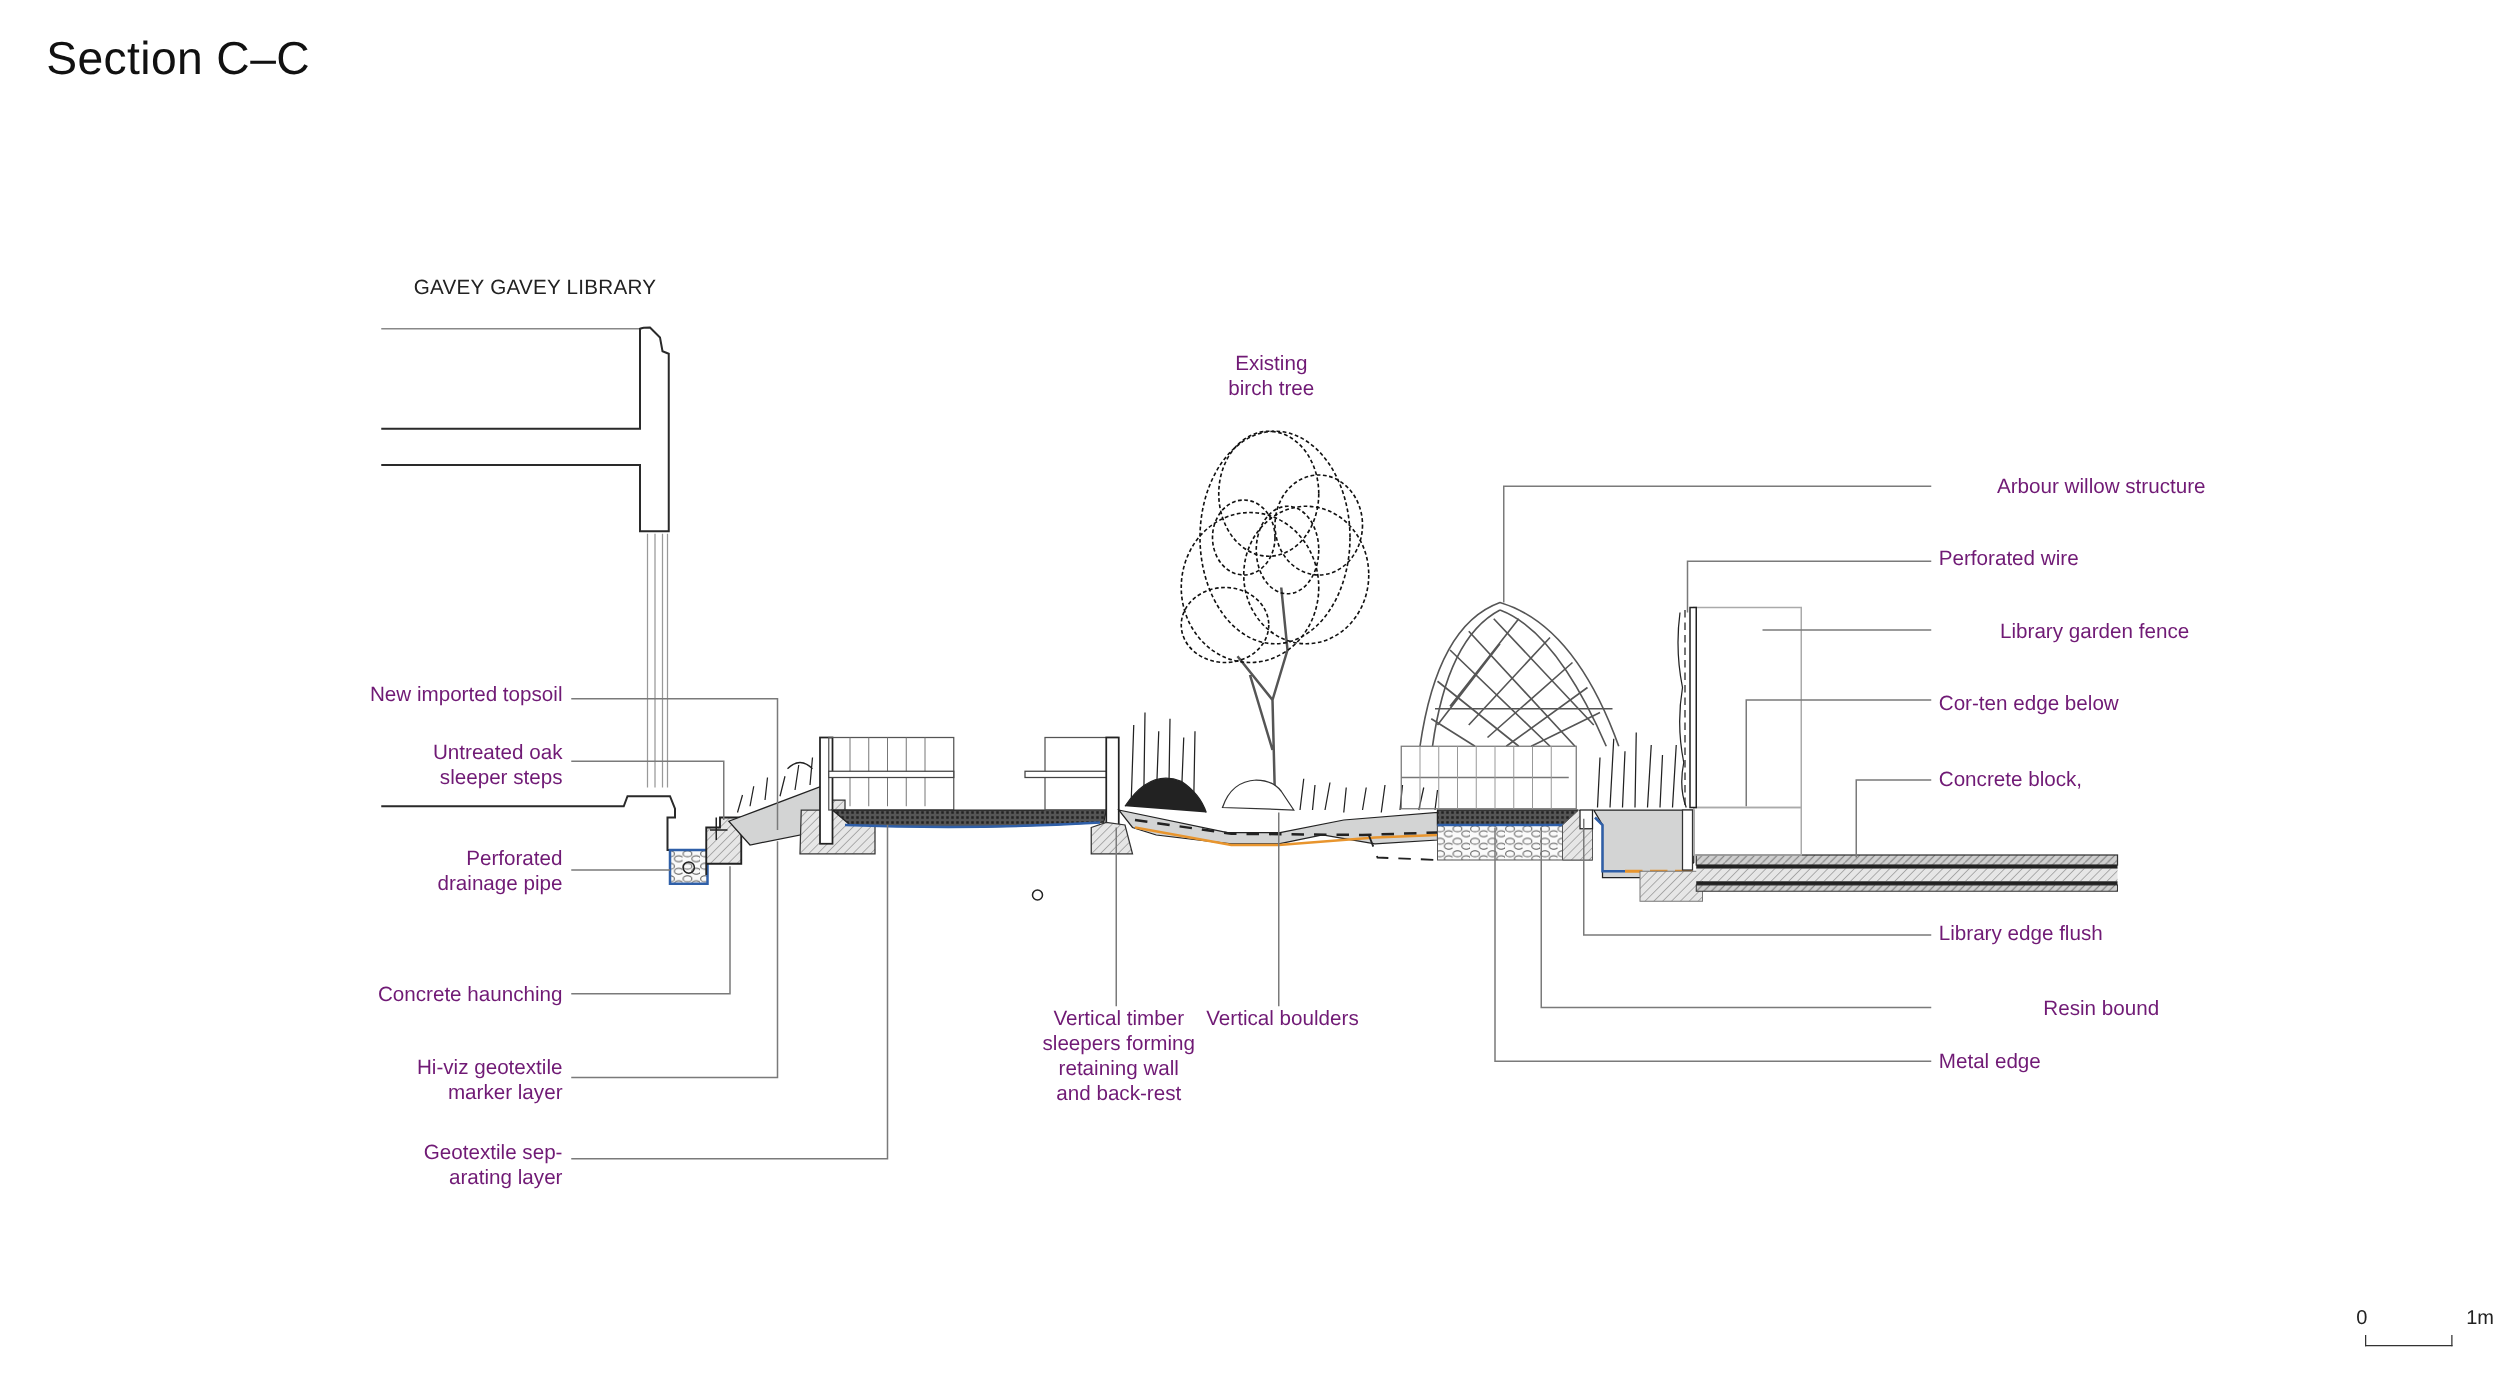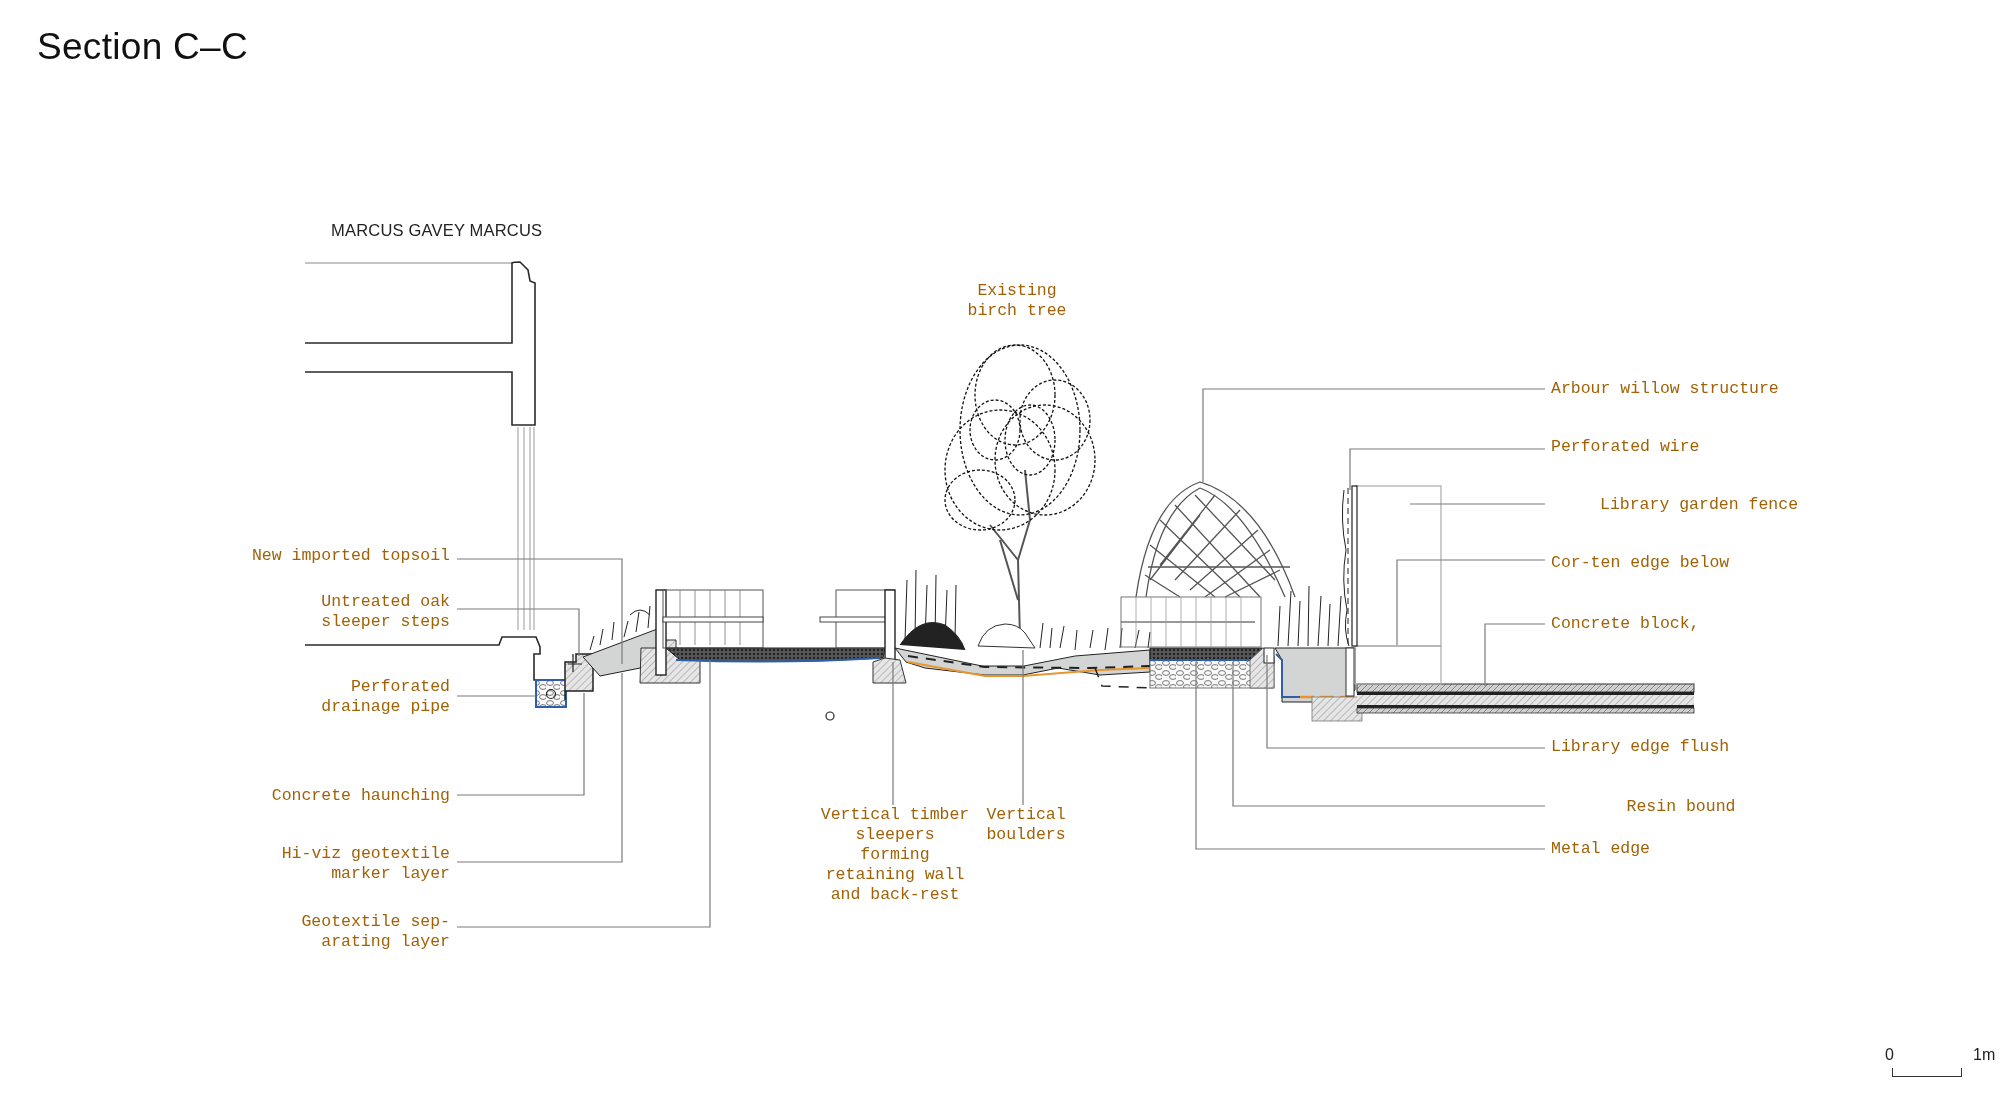--- a/index.html
+++ b/index.html
@@ -1,20 +1,20 @@
 <!DOCTYPE html>
 <html><head>
 <meta charset="utf-8">
 <style>
   html, body { margin: 0; padding: 0; background: #ffffff; }
   body { width: 2000px; height: 1111px; position: relative; overflow: hidden;
          font-family: "Liberation Sans", "DejaVu Sans", sans-serif; color: #1a1a1a; }
   .title { position: absolute; left: 37px; top: 26px; font-size: 37px; font-weight: 400; letter-spacing: 0.3px; color: #111; }
   .drawing { position: absolute; left: 0; top: 0; }
-  .lbl { position: absolute; font-size: 16.5px; line-height: 20px; color: #a16207; white-space: pre-line; font-family: Liberation Mono, monospace; }
+  .lbl { position: absolute; font-size: 16.5px; line-height: 20px; color: #701a75; white-space: pre-line; }
   .lbl.right { text-align: right; }
   .lbl.left { text-align: left; }
   .lbl.center { text-align: center; }
   .lib-title { position: absolute; left: 331px; top: 221px; font-size: 16.5px; letter-spacing: 0.2px; color: #222; }
   .scale { position: absolute; left: 1885px; top: 1046px; width: 80px; height: 40px; }
   .scale .zero { position: absolute; left: 0; top: 0; font-size: 16px; color: #222; }
   .scale .one { position: absolute; left: 66px; top: 0; font-size: 16px; color: #222; margin-left: 22px; }
   .scale .bar { position: absolute; left: 7px; top: 22px; width: 68px; height: 8px;
                 border-left: 1.5px solid #333; border-right: 1.5px solid #333; border-bottom: 1.5px solid #333; }
 </style>
@@ -185,42 +185,42 @@
     <polyline points="1545,560 1397,560 1397,645"></polyline>
     <polyline points="1545,624 1485,624 1485,686"></polyline>
     <polyline points="1545,748 1267,748 1267,655"></polyline>
     <polyline points="1545,806 1233,806 1233,662"></polyline>
     <polyline points="1545,849 1196,849 1196,662"></polyline>
   </g>
 
   <circle cx="830" cy="716" r="4" fill="#fff" stroke="#222" stroke-width="1.2"></circle>
 </svg>
 
-<div class="lib-title">MARCUS GAVEY MARCUS</div>
+<div class="lib-title">GAVEY GAVEY LIBRARY</div>
 <div class="lbl center" style="left:957px; top:281px; width:120px;">Existing
 birch tree</div>
 
 <div class="lbl right" style="left:230px; top:546px; width:220px;">New imported topsoil</div>
 <div class="lbl right" style="left:230px; top:592px; width:220px;">Untreated oak
 sleeper steps</div>
 <div class="lbl right" style="left:230px; top:677px; width:220px;">Perforated
 drainage pipe</div>
 <div class="lbl right" style="left:230px; top:786px; width:220px;">Concrete haunching</div>
 <div class="lbl right" style="left:230px; top:844px; width:220px;">Hi-viz geotextile
 marker layer</div>
 <div class="lbl right" style="left:230px; top:912px; width:220px;">Geotextile sep-
 arating layer</div>
 
 <div class="lbl center" style="left:818px; top:805px; width:154px;">Vertical timber
 sleepers forming
 retaining wall
 and back-rest</div>
 <div class="lbl center" style="left:956px; top:805px; width:140px;">Vertical boulders</div>
 
-<div class="lbl left" style="left:1551px; top:379px; width:260px;">Arbour willow structure</div>
+<div class="lbl left" style="left:1551px; top:379px; width:260px;text-align:center;">Arbour willow structure</div>
 <div class="lbl left" style="left:1551px; top:437px; width:260px;">Perforated wire</div>
 <div class="lbl left" style="left:1600px; top:495px; width:260px;">Library garden fence</div>
 <div class="lbl left" style="left:1551px; top:553px; width:260px;">Cor-ten edge below</div>
 <div class="lbl left" style="left:1551px; top:614px; width:260px;">Concrete block,</div>
 <div class="lbl left" style="left:1551px; top:737px; width:260px;">Library edge flush</div>
 <div class="lbl left" style="left:1551px; top:797px; width:260px;text-align:center;">Resin bound</div>
 <div class="lbl left" style="left:1551px; top:839px; width:260px;">Metal edge</div>
 
 <div class="scale">
   <span class="zero">0</span>

